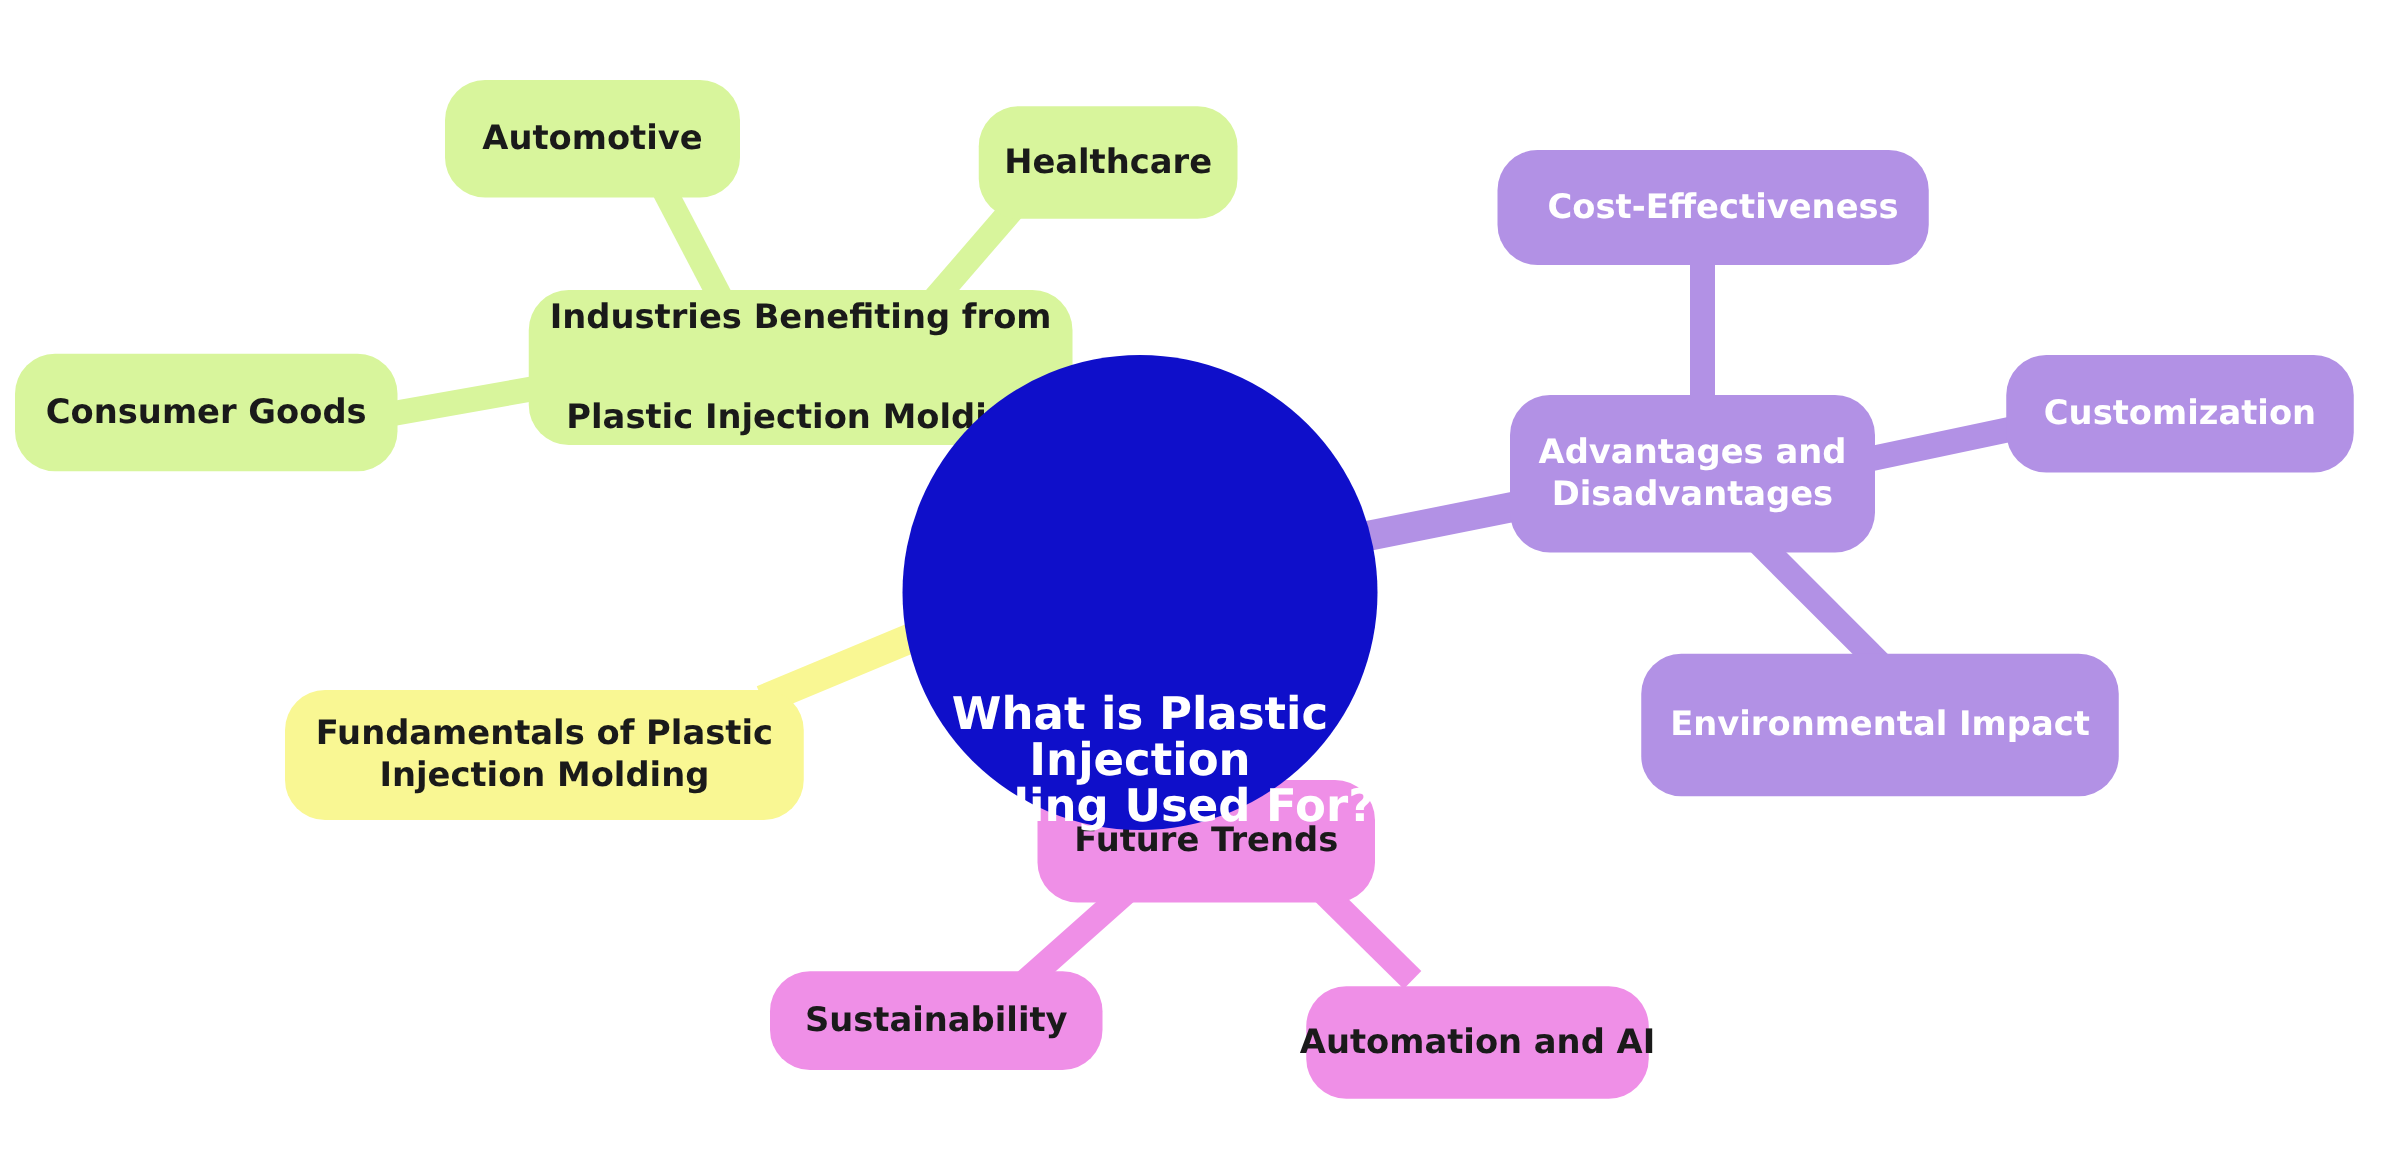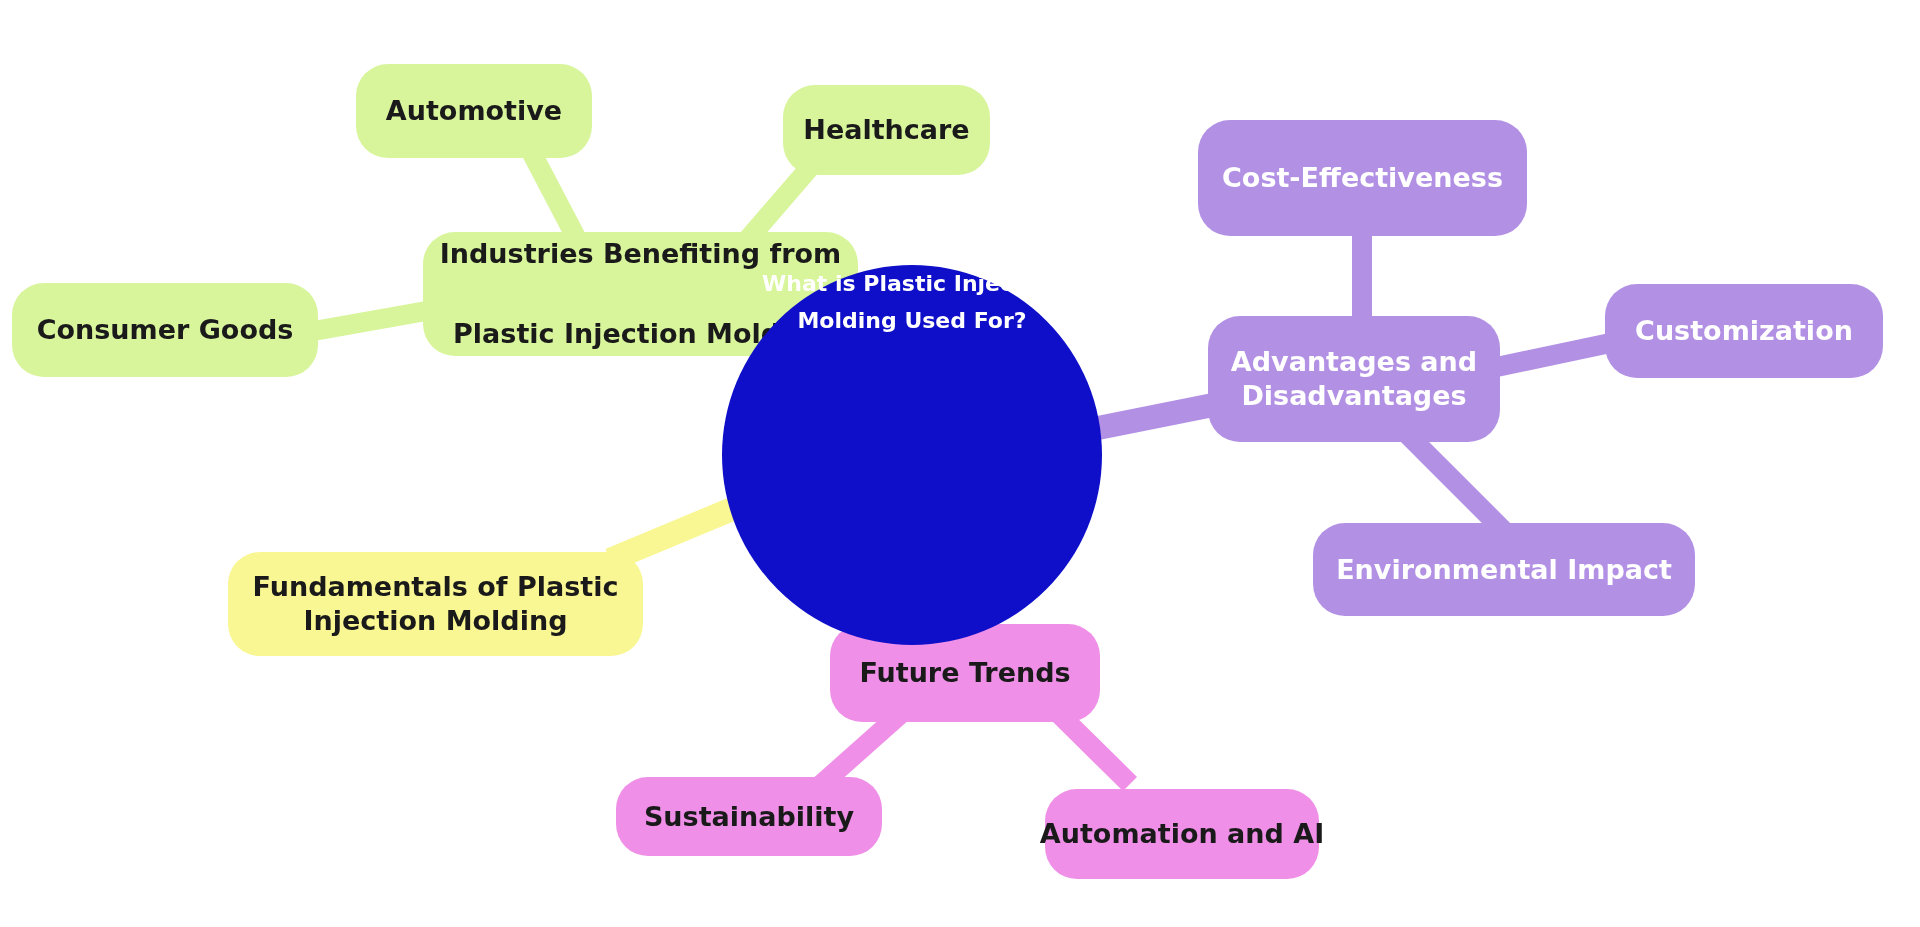--- a/index.html
+++ b/index.html
@@ -30,36 +30,36 @@
     font-size:27px;
     line-height:34px;
     white-space:nowrap;
   }
   .green{background:var(--green);color:var(--node_text_dark);}
   .yellow{background:var(--yellow);color:var(--node_text_dark);}
   .pink{background:var(--pink);color:var(--node_text_dark);}
   .purple{background:var(--purple);color:var(--node_text_light);}
   .root-circle{
     position:absolute;z-index:3;
-    left:722px;top:265px;width:380px;height:380px;
+    left:722px;top:284px;width:380px;height:380px;
     border-radius:50%;
     background:var(--blue);
     color:var(--node_text_light);
-    display:flex;flex-direction:column;align-items:center;justify-content:flex-start;
+    display:flex;flex-direction:column;align-items:center;justify-content:flex-end;
     text-align:center;
-    font-weight:bold;font-size:22px;line-height:37px;
+    font-weight:bold;font-size:36px;line-height:37px;
   }
   #n-automotive{left:356px;top:64px;width:236px;height:94px;}
   #n-healthcare{left:783px;top:85px;width:207px;height:90px;}
   #n-consumer-goods{left:12px;top:283px;width:306px;height:94px;}
   #n-industries{left:423px;top:232px;width:435px;height:124px;gap:46px;}
-  #n-cost-effectiveness{left:1198px;top:120px;width:329px;height:116px;}
+  #n-cost-effectiveness{left:1198px;top:120px;width:329px;height:92px;padding-left:16px;}
   #n-advantages{left:1208px;top:316px;width:292px;height:126px;}
   #n-customization{left:1605px;top:284px;width:278px;height:94px;}
-  #n-environmental-impact{left:1313px;top:523px;width:382px;height:93px;}
+  #n-environmental-impact{left:1313px;top:523px;width:382px;height:114px;}
   #n-fundamentals{left:228px;top:552px;width:415px;height:104px;}
   #n-future-trends{left:830px;top:624px;width:270px;height:98px;}
   #n-sustainability{left:616px;top:777px;width:266px;height:79px;}
   #n-automation-ai{left:1045px;top:769px;width:274px;height:90px;margin-top:20px;}
 </style>
 </head>
 <body>
 
 <div class="stage">
 

